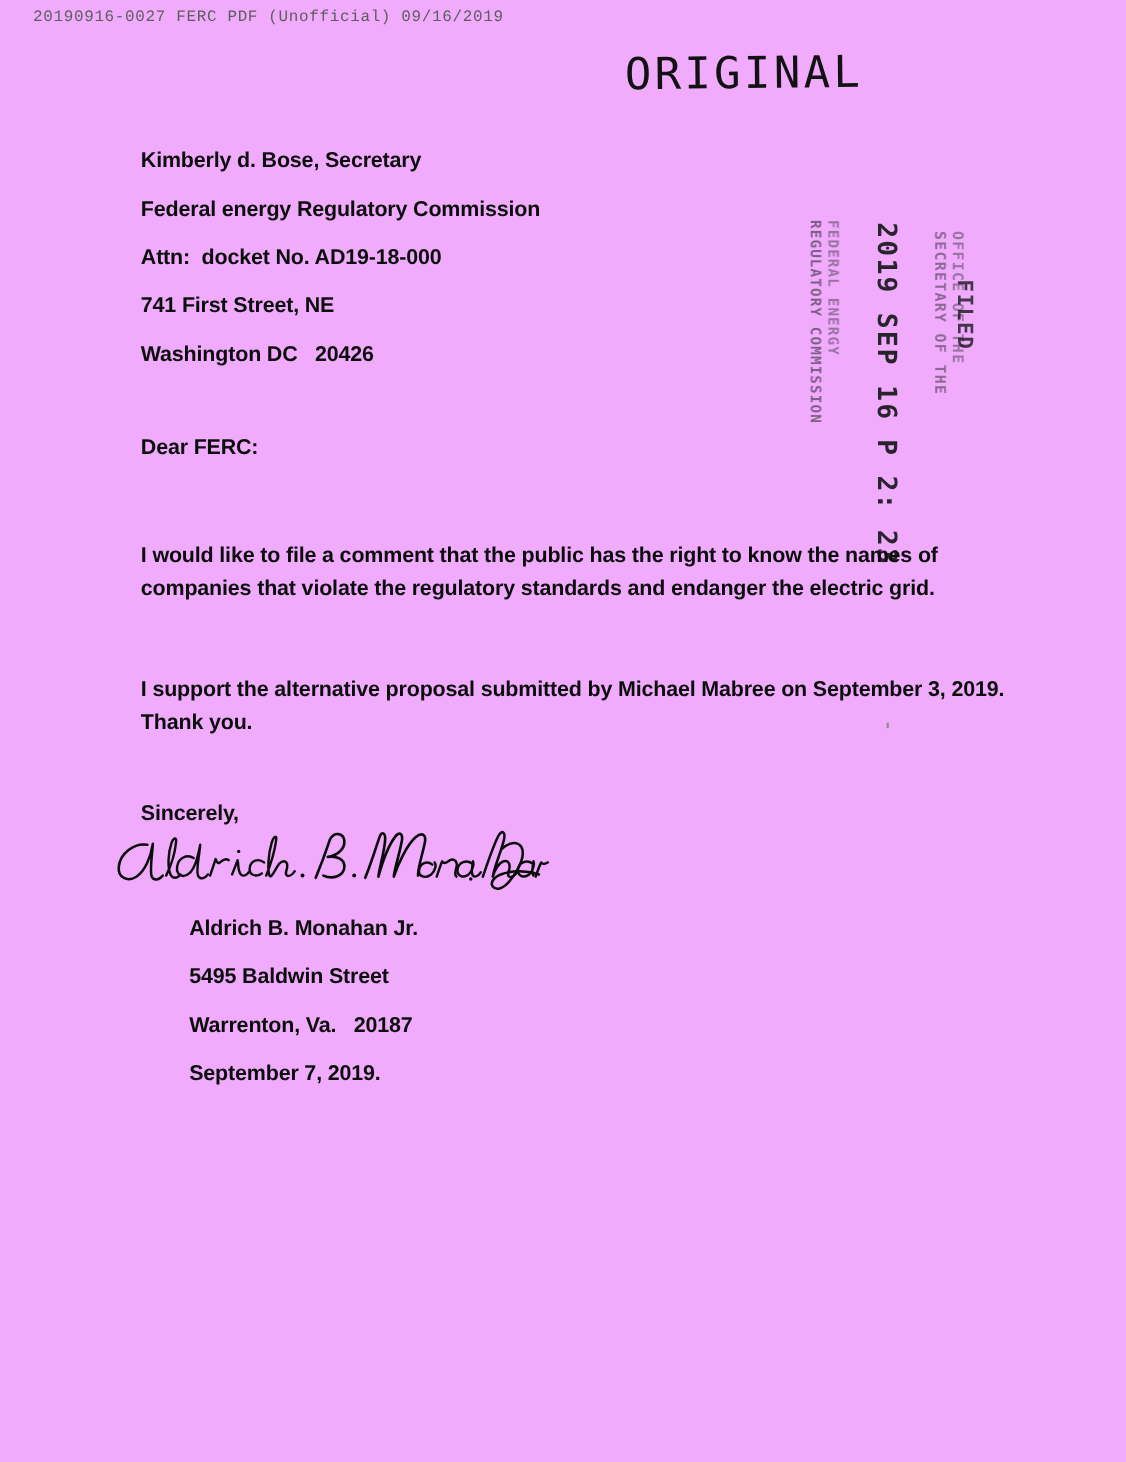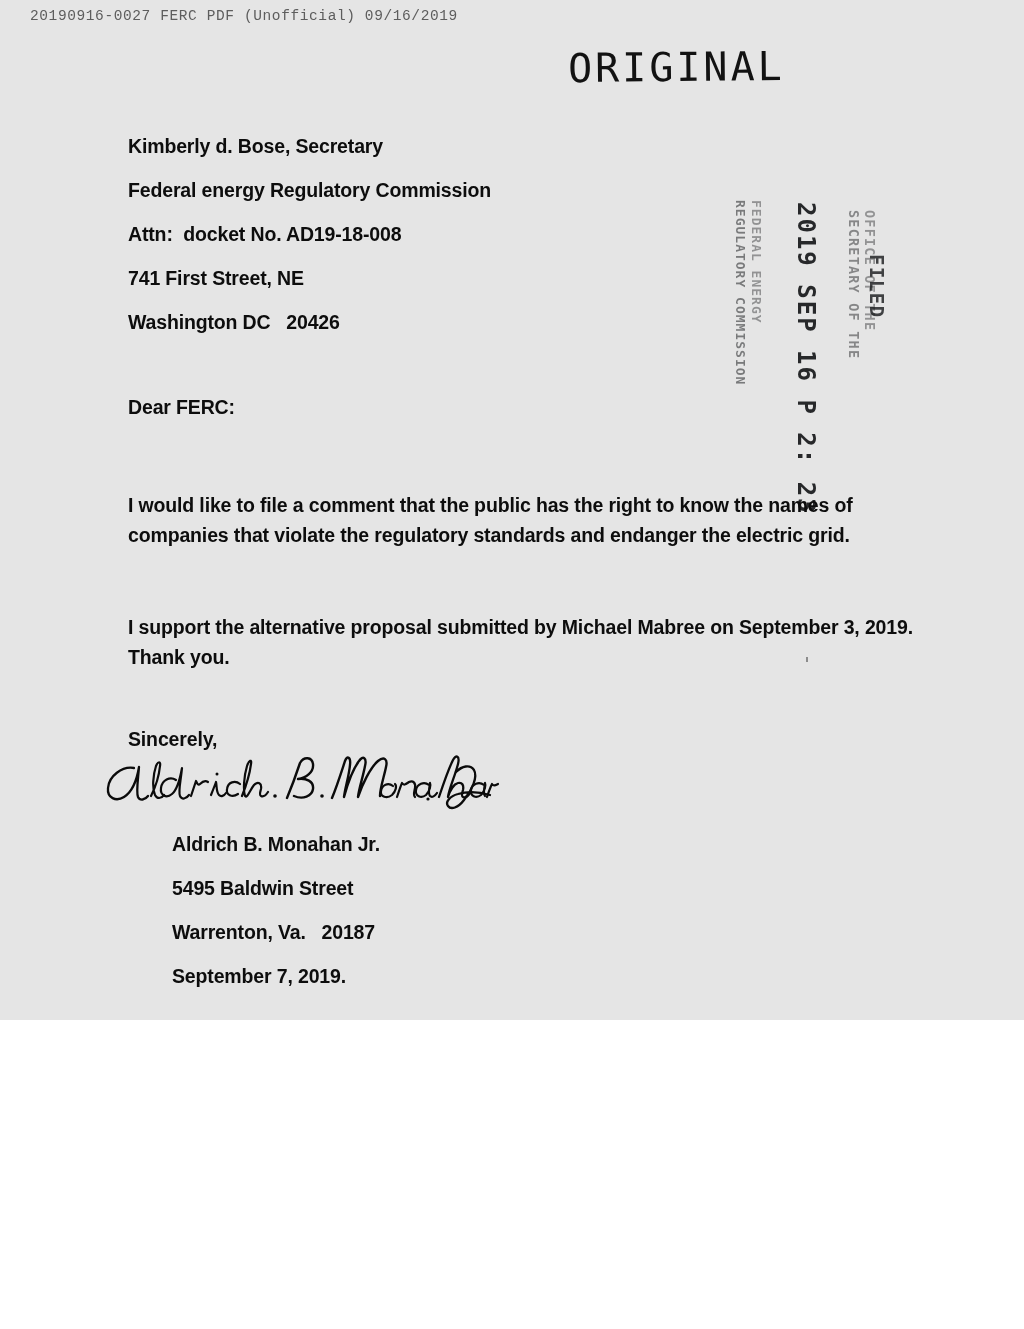--- a/index.html
+++ b/index.html
@@ -7,22 +7,22 @@
     margin: 0;
     padding: 0;
     background: #ffffff;
   }
   body {
     font-family: "Liberation Sans", sans-serif;
   }
   #page {
     position: relative;
     width: 1024px;
-    height: 1020px;
-    background: #e5e5e5;
+    height: 1329px;
+    background: #f0abfc;
     overflow: hidden;
   }
 
   
   #doc-header {
     position: absolute;
     top: 8px;
     left: 30px;
     font-family: "Liberation Mono", "DejaVu Sans Mono", monospace;
     font-size: 14.5px;
@@ -175,21 +175,21 @@
     <div class="stamp-col" id="stamp-office-1">SECRETARY OF THE</div>
     <div class="stamp-col" id="stamp-office-2">OFFICE OF THE</div>
     <div class="stamp-col" id="stamp-filed">FILED</div>
   </div>
 
   <div id="letter">
 
     <div class="lblock" id="addr-block">
       <div class="lline">Kimberly d. Bose, Secretary</div>
       <div class="lline">Federal energy Regulatory Commission</div>
-      <div class="lline">Attn:  docket No. AD19-18-008</div>
+      <div class="lline">Attn:  docket No. AD19-18-000</div>
       <div class="lline">741 First Street, NE</div>
       <div class="lline">Washington DC   20426</div>
     </div>
 
     <div class="lblock" id="salutation">Dear FERC:</div>
 
     <div class="lblock para" id="para1">I would like to file a comment that the public has the right to know the names of companies that violate the regulatory standards and endanger the electric grid.</div>
 
     <div class="lblock para" id="para2">I support the alternative proposal submitted by Michael Mabree on September 3, 2019.  Thank you.</div>
 

